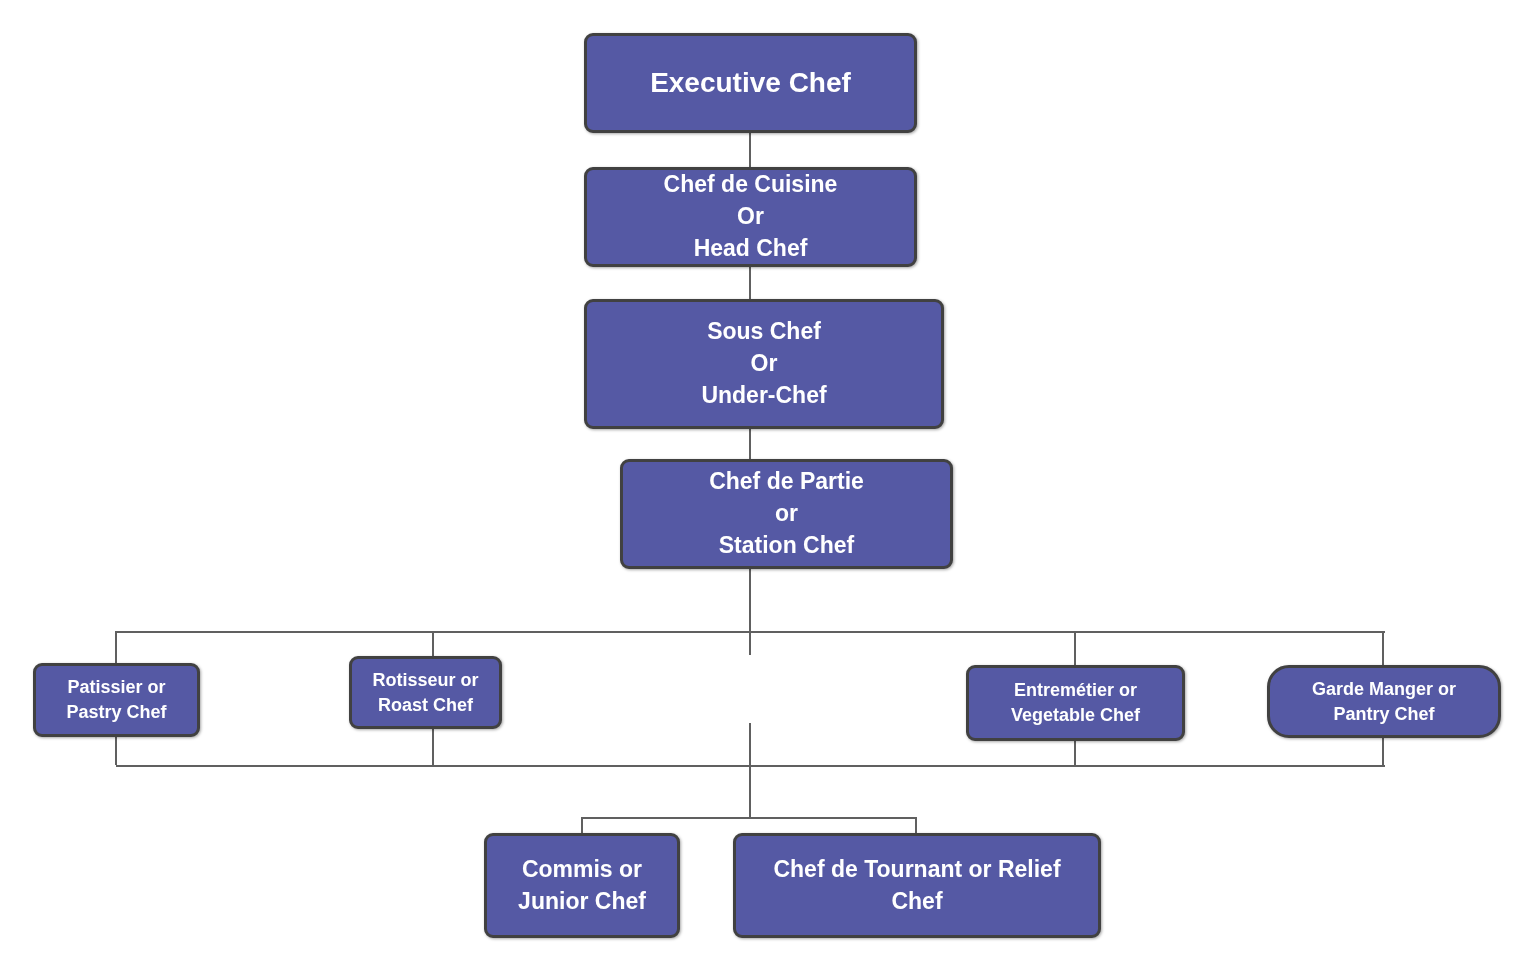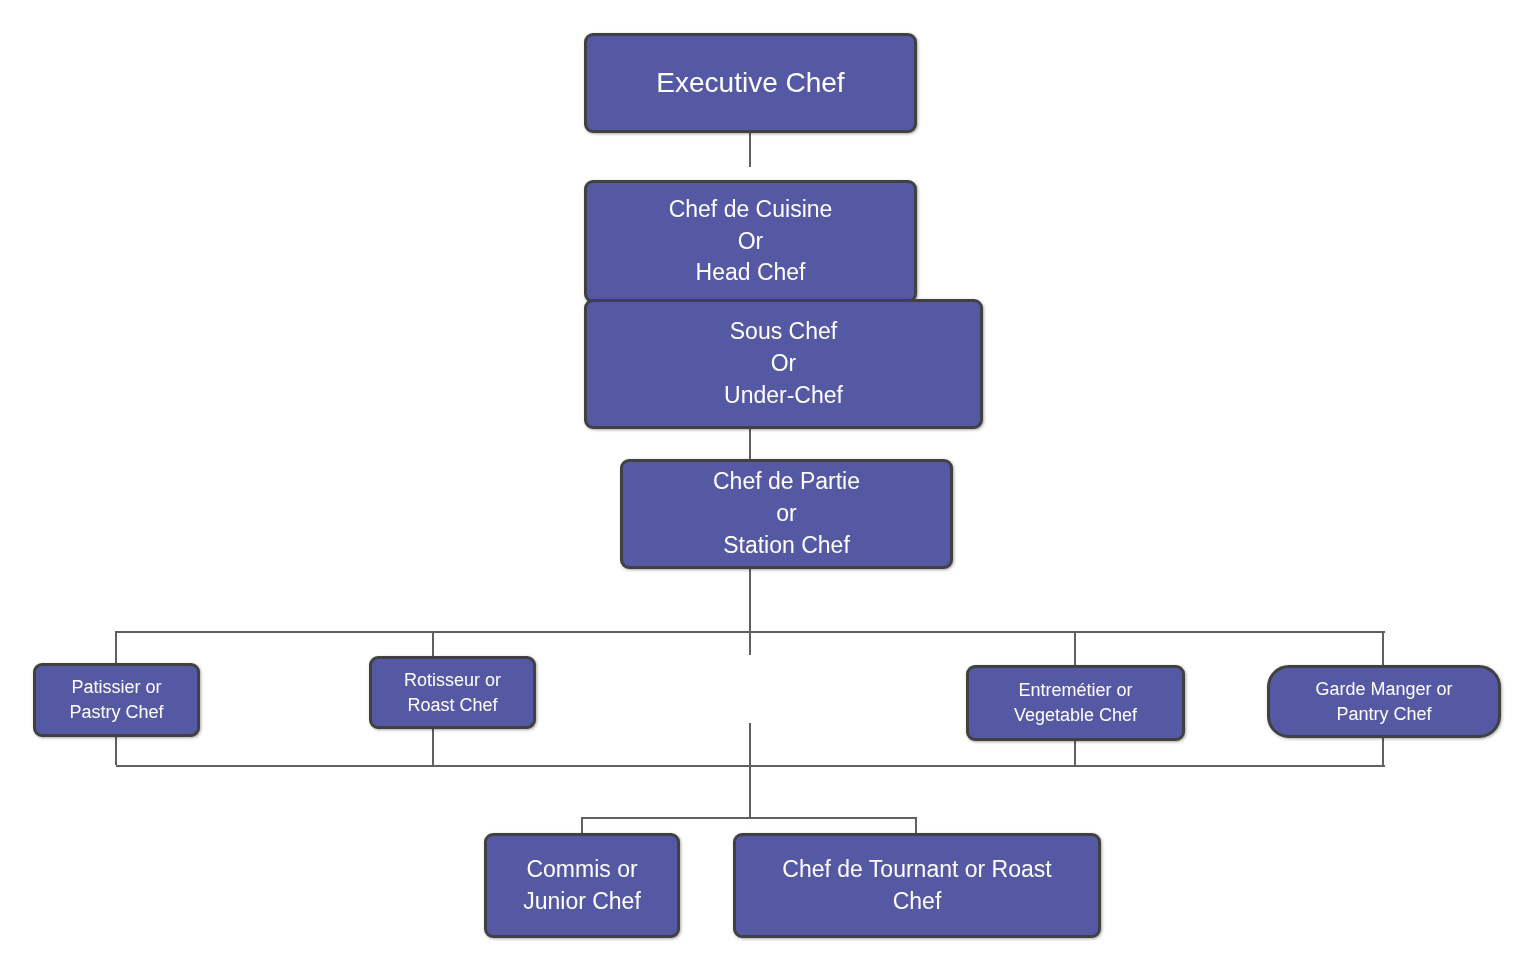--- a/index.html
+++ b/index.html
@@ -22,21 +22,21 @@
     box-sizing:border-box;
     background:var(--node-fill);
     border:3px solid var(--node-border);
     border-radius:9px;
     box-shadow:1px 1px 3px rgba(0,0,0,0.35);
     display:flex;align-items:center;justify-content:center;
     z-index:2;
   }
   .node .label{
     color:var(--node-text);
-    font-weight:normal;
+    font-weight:bold;
     text-align:center;
     white-space:pre-line;
     line-height:1.38;
   }
   .fs-xl{font-size:28px;}
   .fs-lg{font-size:23px;}
   .fs-md{font-size:18px;}
   .conn{position:absolute;background:var(--connector);z-index:1;}
   .h{height:2px;}
   .v{width:2px;}
@@ -66,44 +66,44 @@
 
   <div class="conn v" style="left:749px;top:765px;height:53px;"></div>
   <div class="conn h" style="left:582px;top:817px;width:335px;"></div>
   <div class="conn v" style="left:581px;top:817px;height:17px;"></div>
   <div class="conn v" style="left:915px;top:817px;height:17px;"></div>
 
   <div class="node" style="left:584px;top:33px;width:333px;height:100px;">
     <span class="label fs-xl">Executive Chef</span>
   </div>
 
-  <div class="node" style="left:584px;top:180px;width:333px;height:123px;">
+  <div class="node" style="left:584px;top:167px;width:333px;height:100px;">
     <span class="label fs-lg">Chef de Cuisine
 Or
 Head Chef</span>
   </div>
 
-  <div class="node" style="left:584px;top:299px;width:399px;height:130px;">
+  <div class="node" style="left:584px;top:299px;width:360px;height:130px;">
     <span class="label fs-lg">Sous Chef
 Or
 Under-Chef</span>
   </div>
 
   <div class="node" style="left:584px;top:459px;width:333px;height:110px;margin-left:36px;">
     <span class="label fs-lg">Chef de Partie
 or
 Station Chef</span>
   </div>
 
   <div class="node" style="left:33px;top:663px;width:167px;height:74px;">
     <span class="label fs-md">Patissier or
 Pastry Chef</span>
   </div>
 
-  <div class="node" style="left:369px;top:656px;width:167px;height:73px;">
+  <div class="node" style="left:349px;top:656px;width:153px;height:73px;">
     <span class="label fs-md">Rotisseur or
 Roast Chef</span>
   </div>
 
 
   <div class="node" style="left:966px;top:665px;width:219px;height:76px;">
     <span class="label fs-md">Entremétier or
 Vegetable Chef</span>
   </div>
 
@@ -111,17 +111,17 @@
     <span class="label fs-md">Garde Manger or
 Pantry Chef</span>
   </div>
 
   <div class="node" style="left:484px;top:833px;width:196px;height:105px;">
     <span class="label fs-lg">Commis or
 Junior Chef</span>
   </div>
 
   <div class="node" style="left:733px;top:833px;width:368px;height:105px;">
-    <span class="label fs-lg">Chef de Tournant or Roast
+    <span class="label fs-lg">Chef de Tournant or Relief
 Chef</span>
   </div>
 
 </div>
 
 </body></html>

